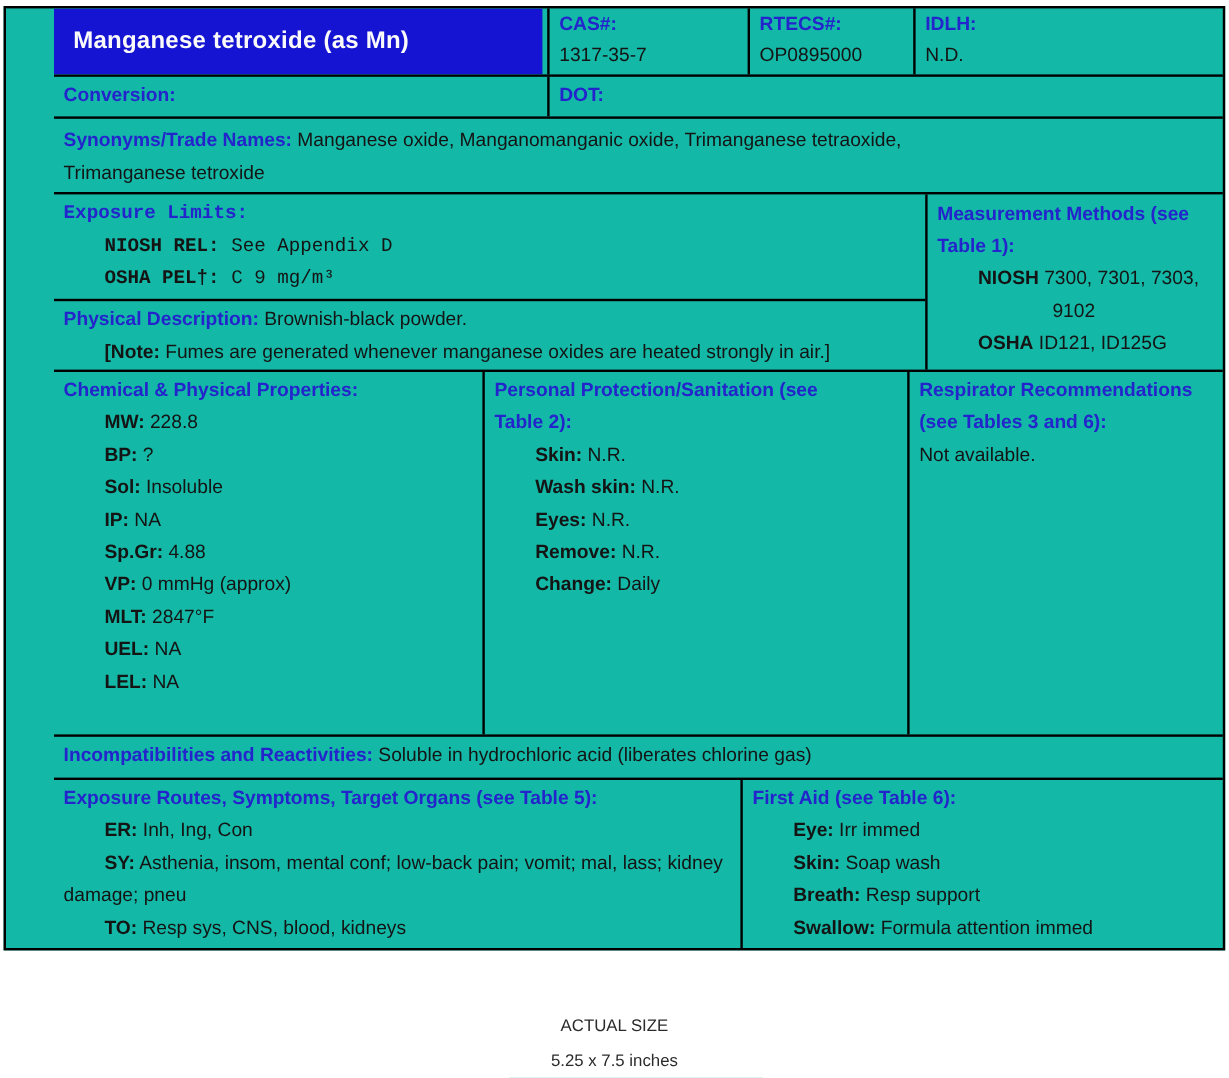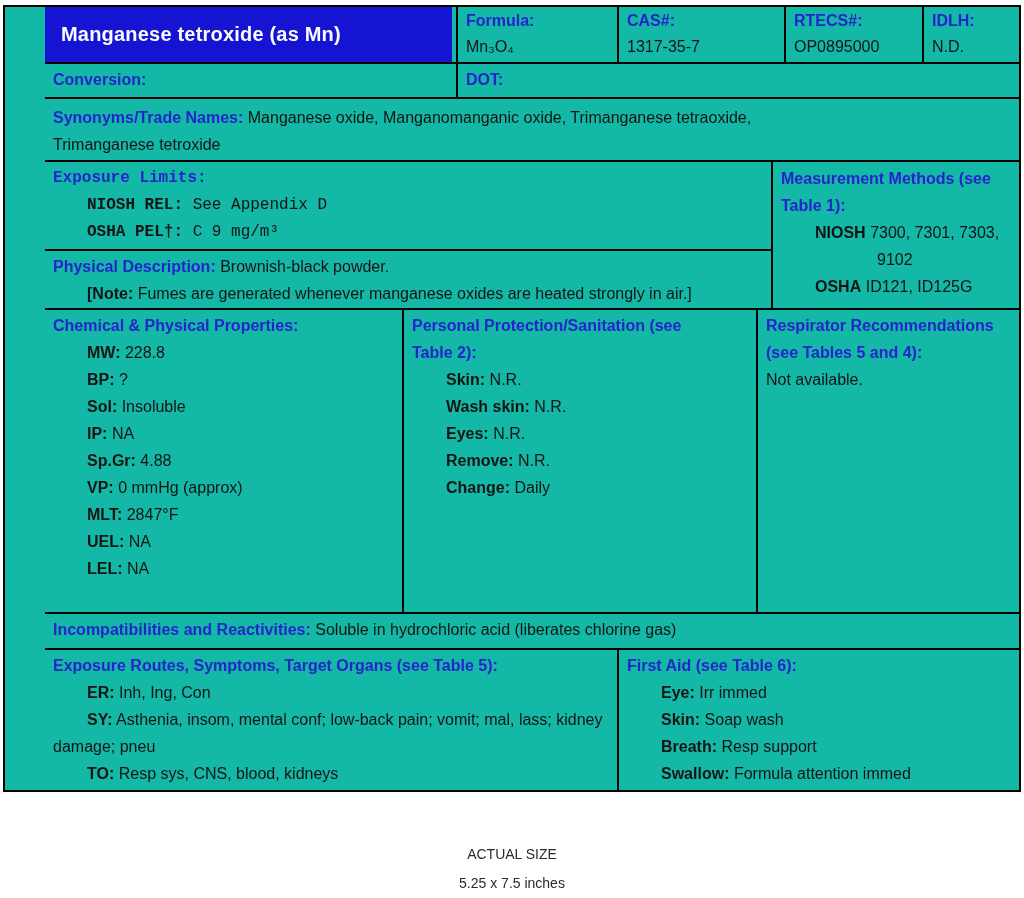--- a/index.html
+++ b/index.html
@@ -72,24 +72,20 @@
 </style>
 </head>
 <body>
 
 <div class="card">
 
   <div class="row r1">
     <div class="cell title-cell">
       <div class="title-inner">Manganese tetroxide (as Mn)</div>
     </div>
-    <div class="cell w-formula kv">
-      <div class="lbl">Formula:</div>
-      <div>Mn₃O₄</div>
-    </div>
     <div class="cell w-cas kv">
       <div class="lbl">CAS#:</div>
       <div>1317-35-7</div>
     </div>
     <div class="cell w-rtecs kv">
       <div class="lbl">RTECS#:</div>
       <div>OP0895000</div>
     </div>
     <div class="cell w-idlh kv">
       <div class="lbl">IDLH:</div>
@@ -149,21 +145,21 @@
     </div>
     <div class="cell w-pps">
       <div class="pps-heading lbl">Personal Protection/Sanitation (see Table 2):</div>
       <div class="line"><b class="b">Skin:</b> <span>N.R.</span></div>
       <div class="line"><b class="b">Wash skin:</b> <span>N.R.</span></div>
       <div class="line"><b class="b">Eyes:</b> <span>N.R.</span></div>
       <div class="line"><b class="b">Remove:</b> <span>N.R.</span></div>
       <div class="line"><b class="b">Change:</b> <span>Daily</span></div>
     </div>
     <div class="cell w-resp">
-      <div class="resp-heading lbl">Respirator Recommendations (see Tables 5 and 4):</div>
+      <div class="resp-heading lbl">Respirator Recommendations (see Tables 3 and 6):</div>
       <div class="line">Not available.</div>
     </div>
   </div>
 
   <div class="row r6">
     <div class="cell line" style="flex:1">
       <span class="lbl">Incompatibilities and Reactivities:</span> <span>Soluble in hydrochloric acid (liberates chlorine gas)</span>
     </div>
   </div>
 

